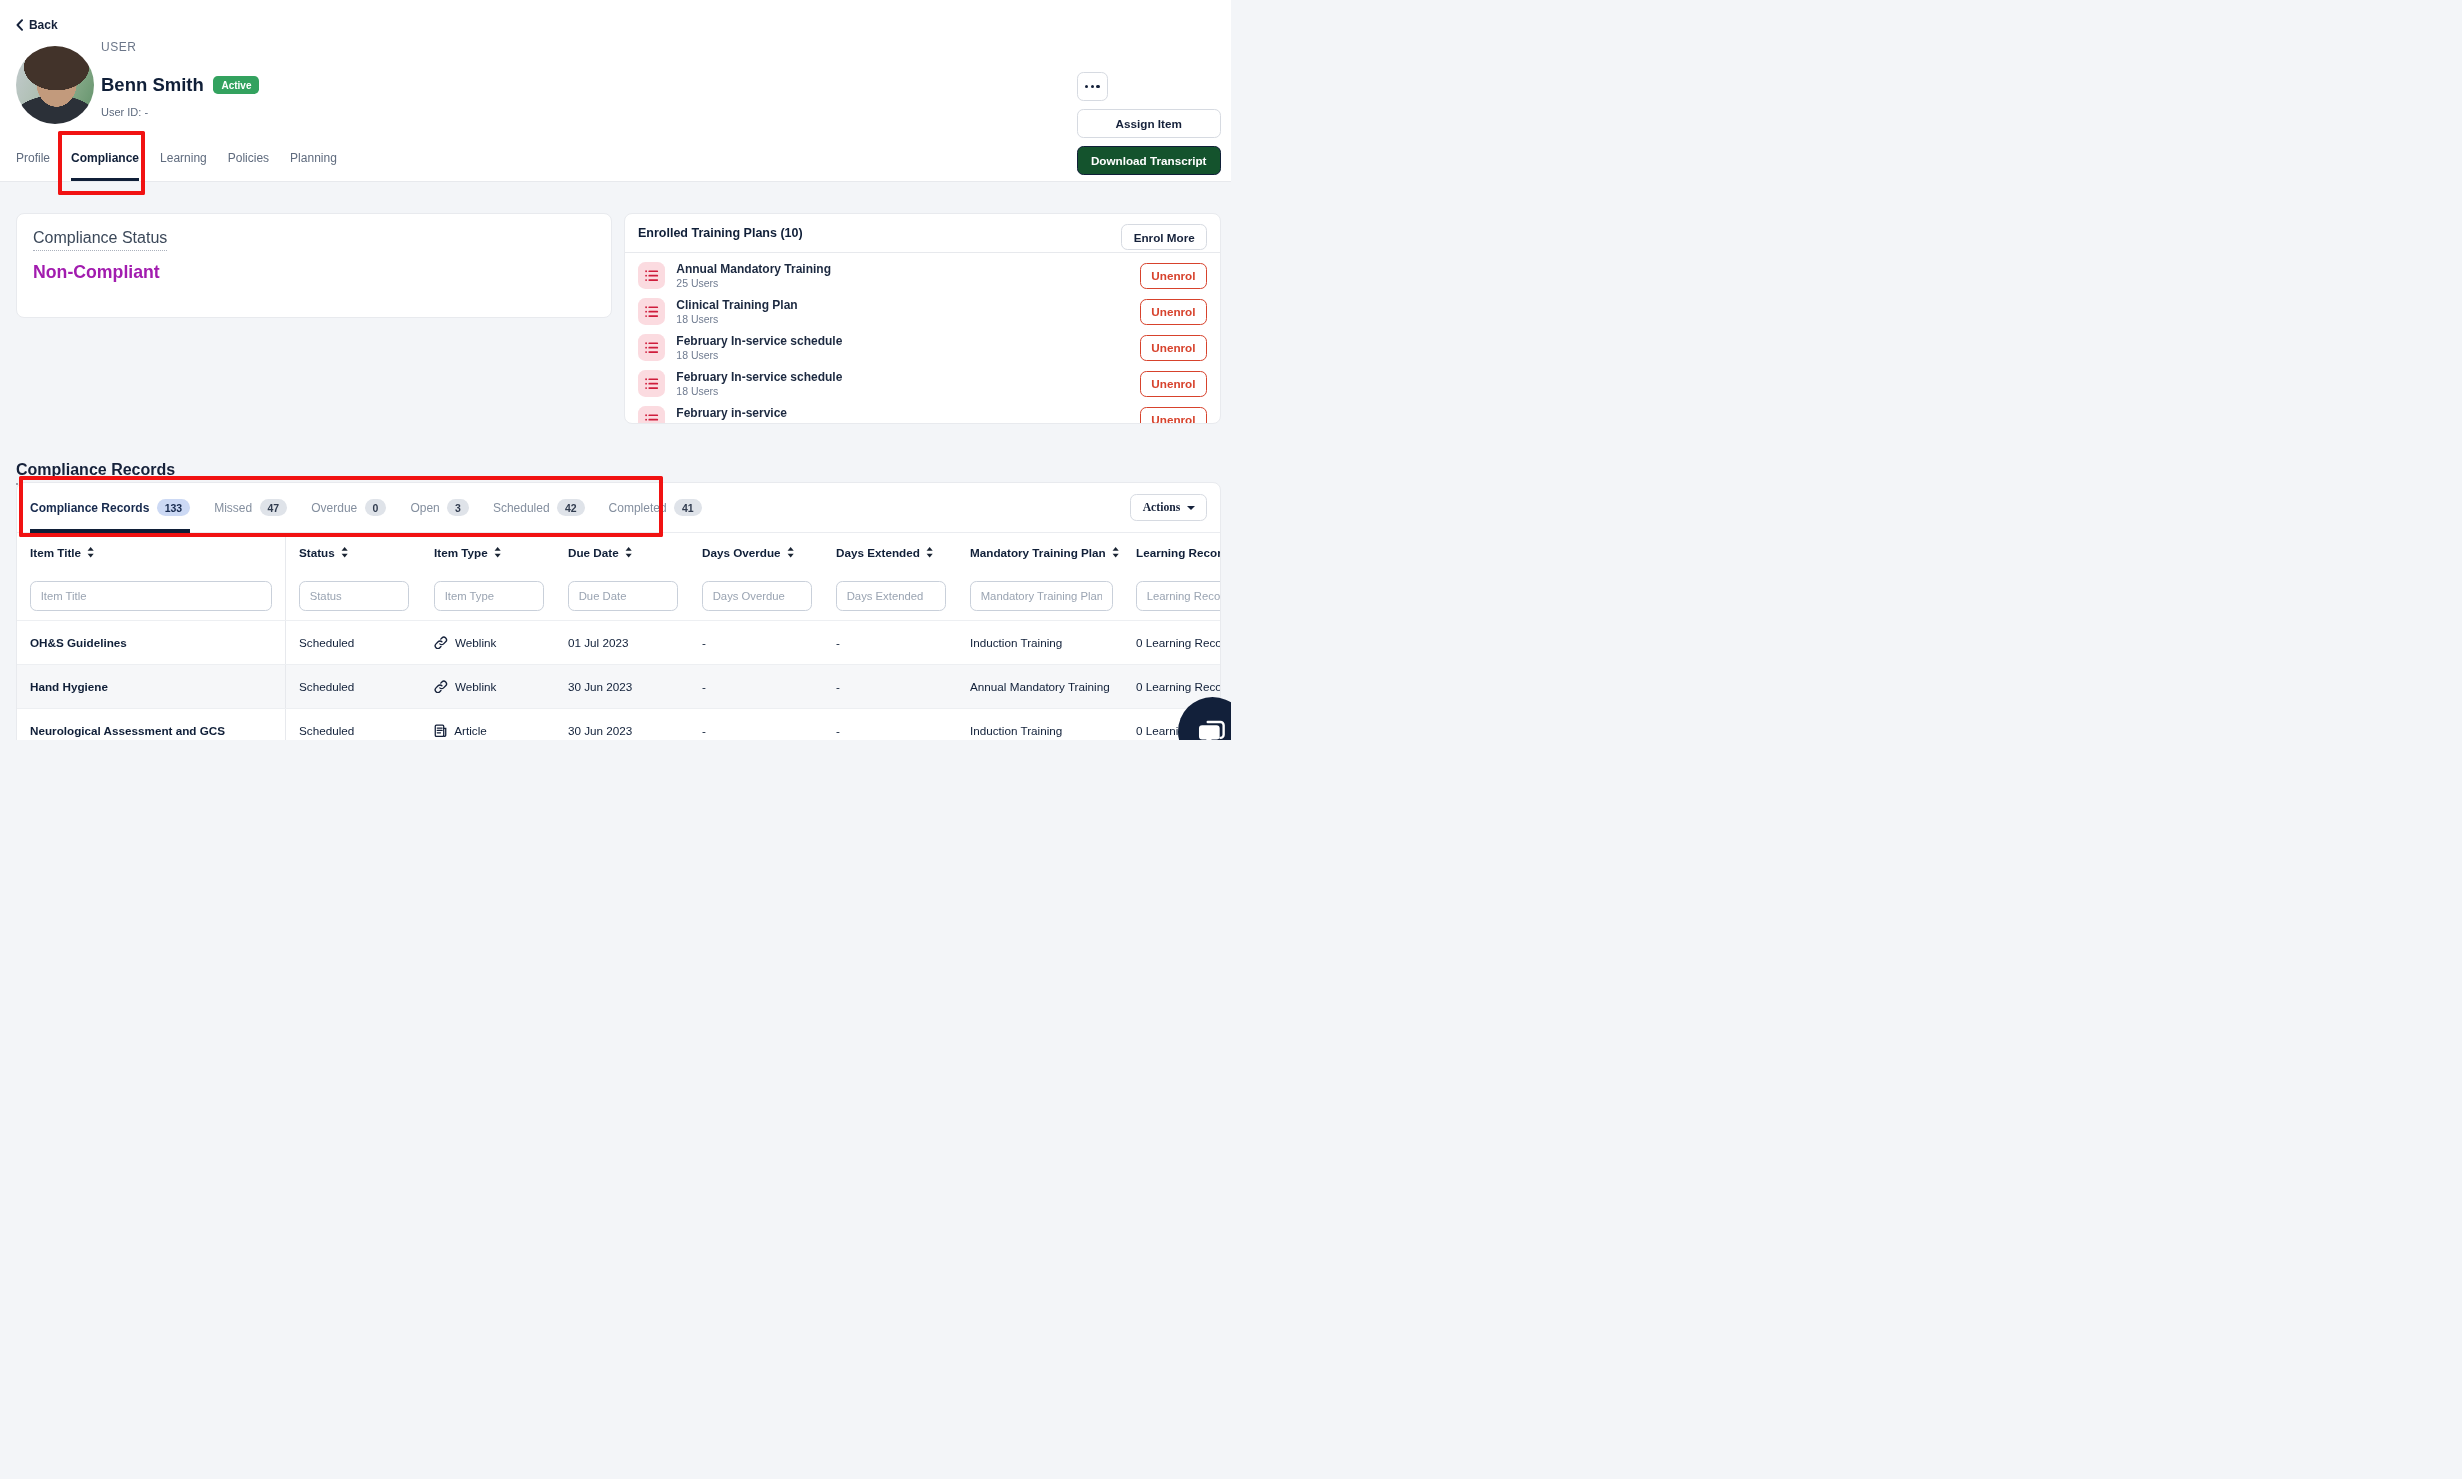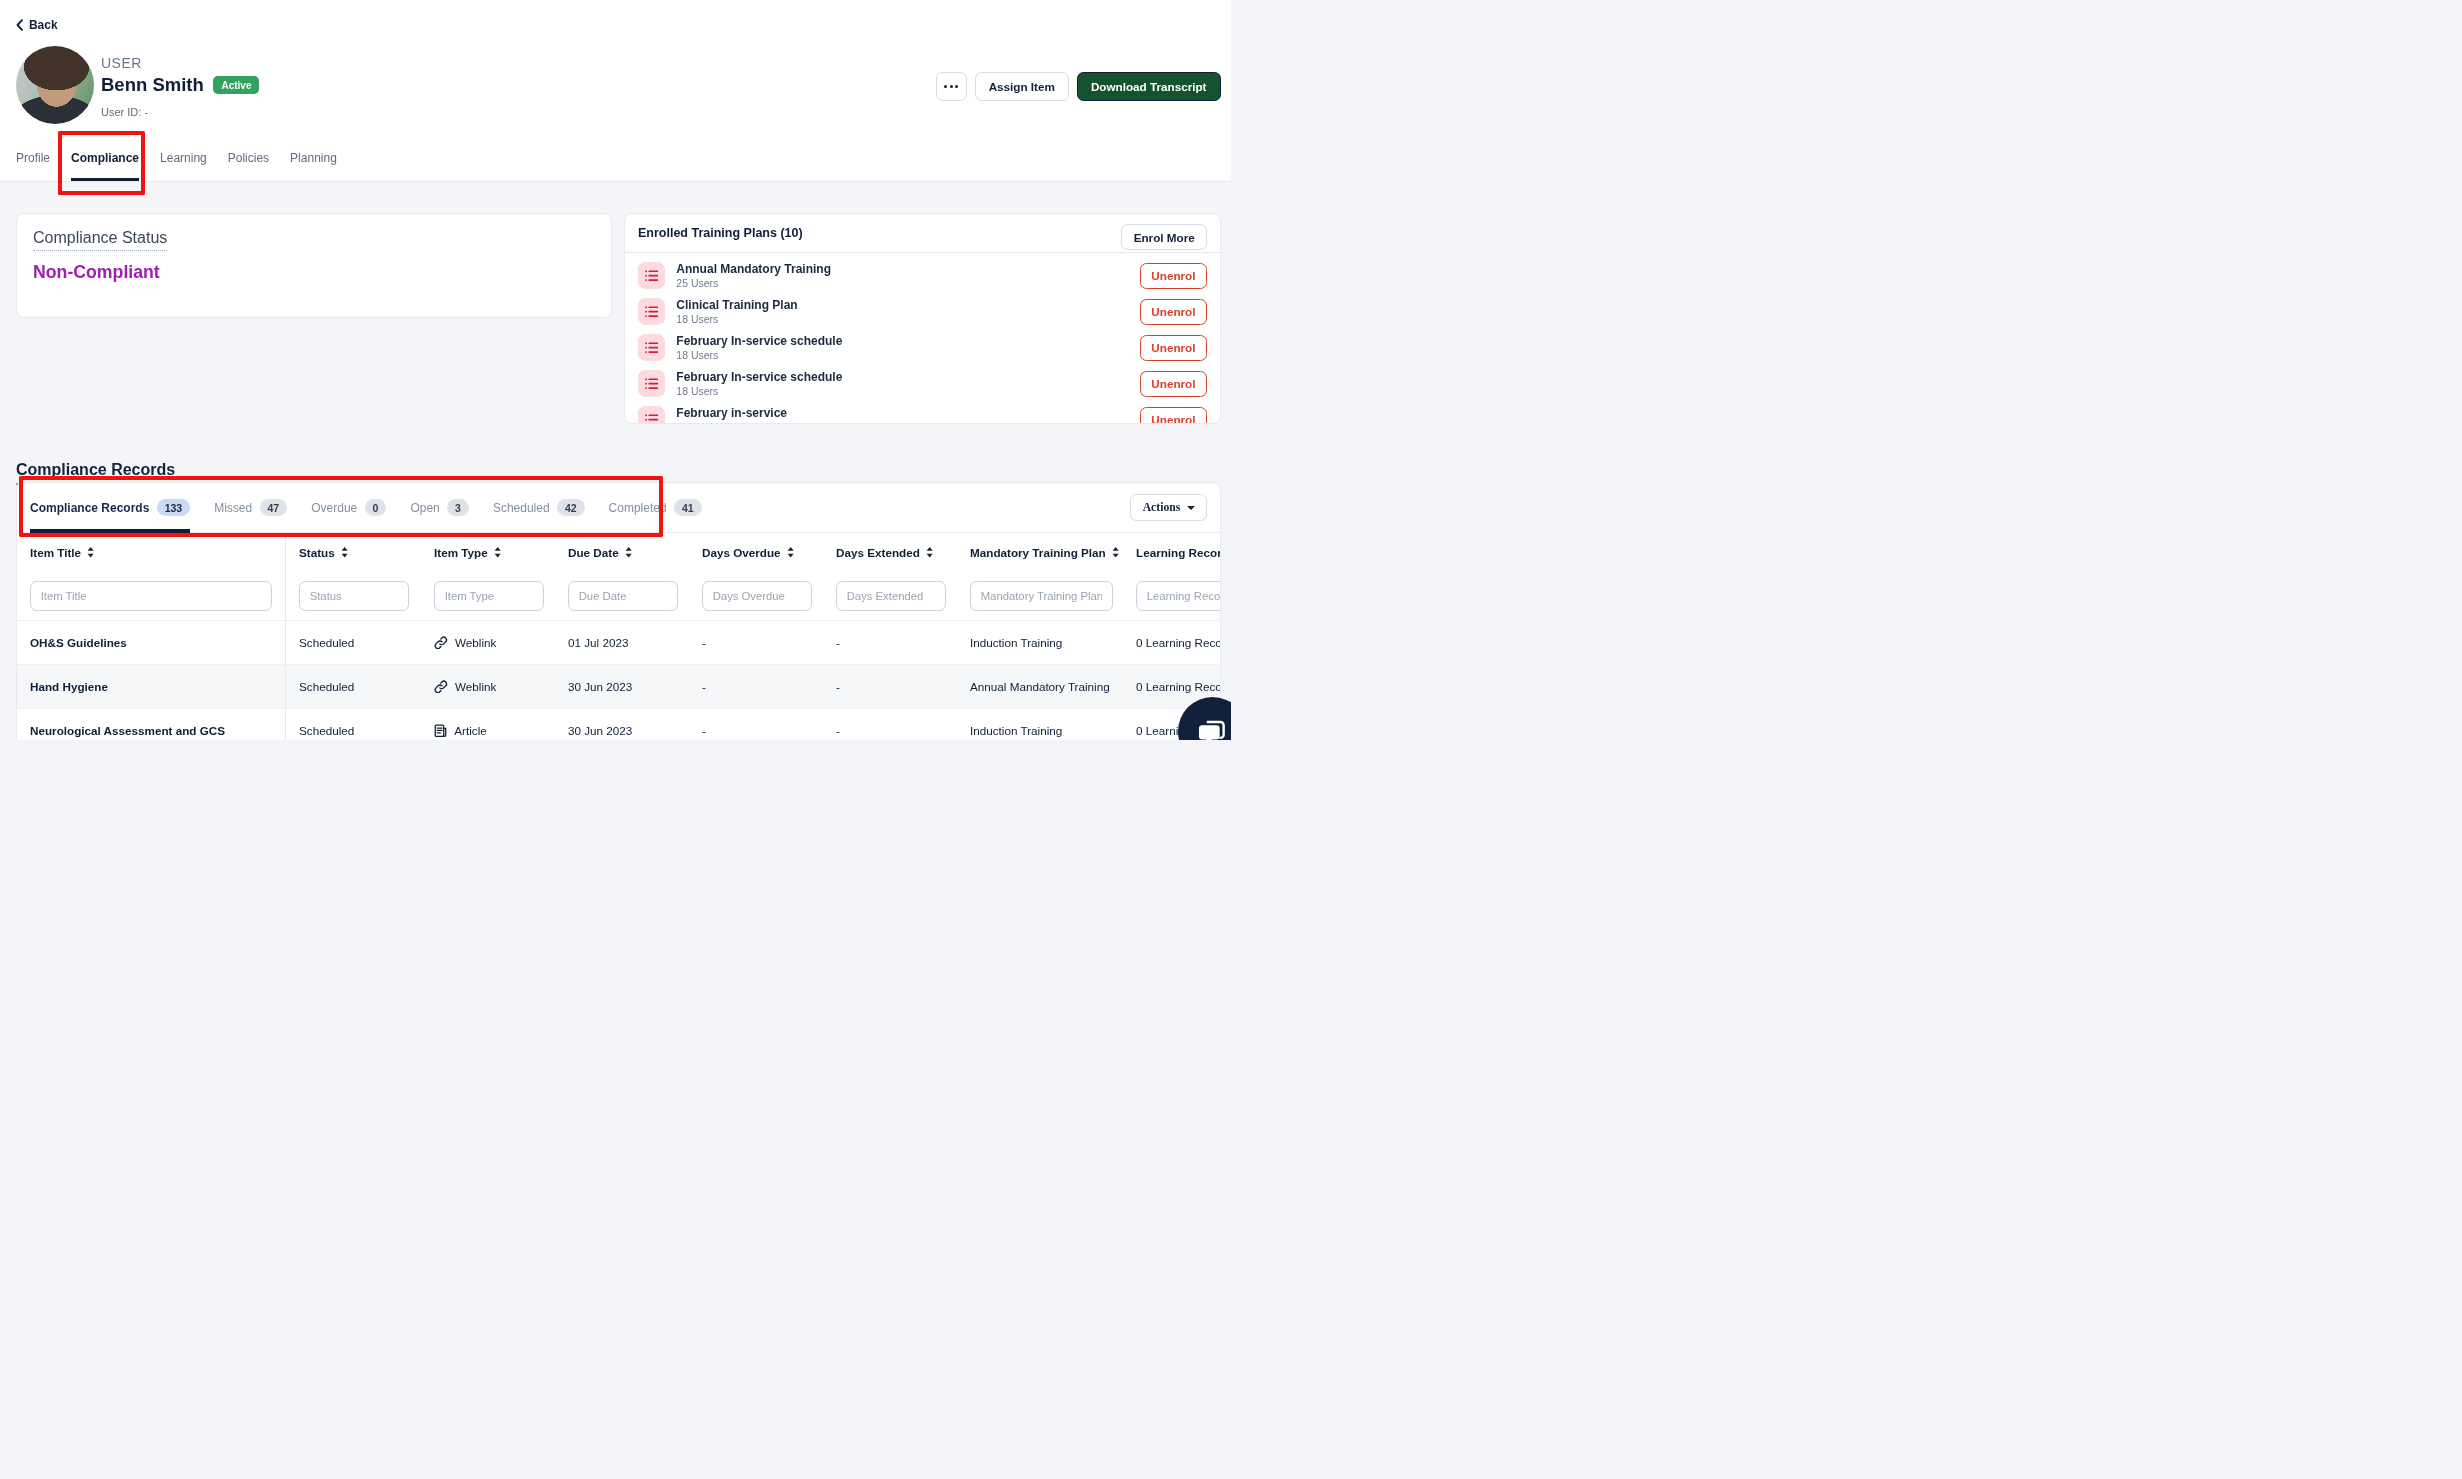--- a/index.html
+++ b/index.html
@@ -13,27 +13,27 @@
     background:#ffffff; border-bottom:0.8px solid #e7e9ed; }
   .back-row{ position:absolute; top:17.7px; left:16px; display:flex; align-items:center; gap:5.6px;
     font-size:12px; font-weight:700; color:#15213a; cursor:pointer; }
   .avatar{ position:absolute; top:46px; left:16px; width:78px; height:78px; border-radius:50%;
     background:
       radial-gradient(42% 30% at 52% 27%, #42332a 0 99%, transparent 100%),
       radial-gradient(26% 31% at 52% 47%, #c29a7c 0 99%, transparent 100%),
       radial-gradient(60% 40% at 50% 103%, #2b3038 0 99%, transparent 100%),
       linear-gradient(115deg,#c5ccd1 0%,#aebfb2 40%,#7fa583 72%,#5e8f66 100%);
   }
-  .role-label{ position:absolute; top:55px; left:101px; font-size:14px; color:#6b7689; letter-spacing:0.5px; }
+  .role-label{ position:absolute; top:40px; left:101px; font-size:12px; color:#6b7689; letter-spacing:0.5px; }
   .name-row{ position:absolute; top:74px; left:101px; display:flex; align-items:center; gap:9.7px; }
   .user-name{ font-size:18.5px; font-weight:700; color:#101f38; }
   .status-badge{ background:#33a25f; color:#fff; font-size:10px; font-weight:700;
     padding:3.2px 8px; border-radius:4.8px; }
   .user-id{ position:absolute; top:106px; left:101px; font-size:11px; color:#5d6a7e; }
-  .header-actions{ position:absolute; top:72px; right:10.5px; display:flex; gap:8px; }
+  .header-actions{ position:absolute; top:72px; right:10.5px; display:flex; gap:8px;flex-direction:column; }
   .btn{ display:inline-flex; align-items:center; justify-content:center; height:29px;
     border:0.8px solid #d6dae1; border-radius:6.4px; background:#fff; font-size:11.7px;
     font-weight:700; color:#15213a; padding:0 13px; cursor:pointer; font-family:inherit; }
   .btn-icon{ width:31px; padding:0; }
   .btn-primary{ background:#14532d; border-color:#101f38; color:#fff; }
   .dots{ display:flex; gap:2.4px; }
   .dots i{ width:3.2px; height:3.2px; border-radius:50%; background:#15213a; }
   .top-tabs{ position:absolute; left:16px; bottom:0; display:flex; gap:21px; height:32px; }
   .top-tab{ font-size:12px; color:#5f6b7e; display:flex; align-items:flex-start; padding-top:1.6px;
     position:relative; cursor:pointer; }

